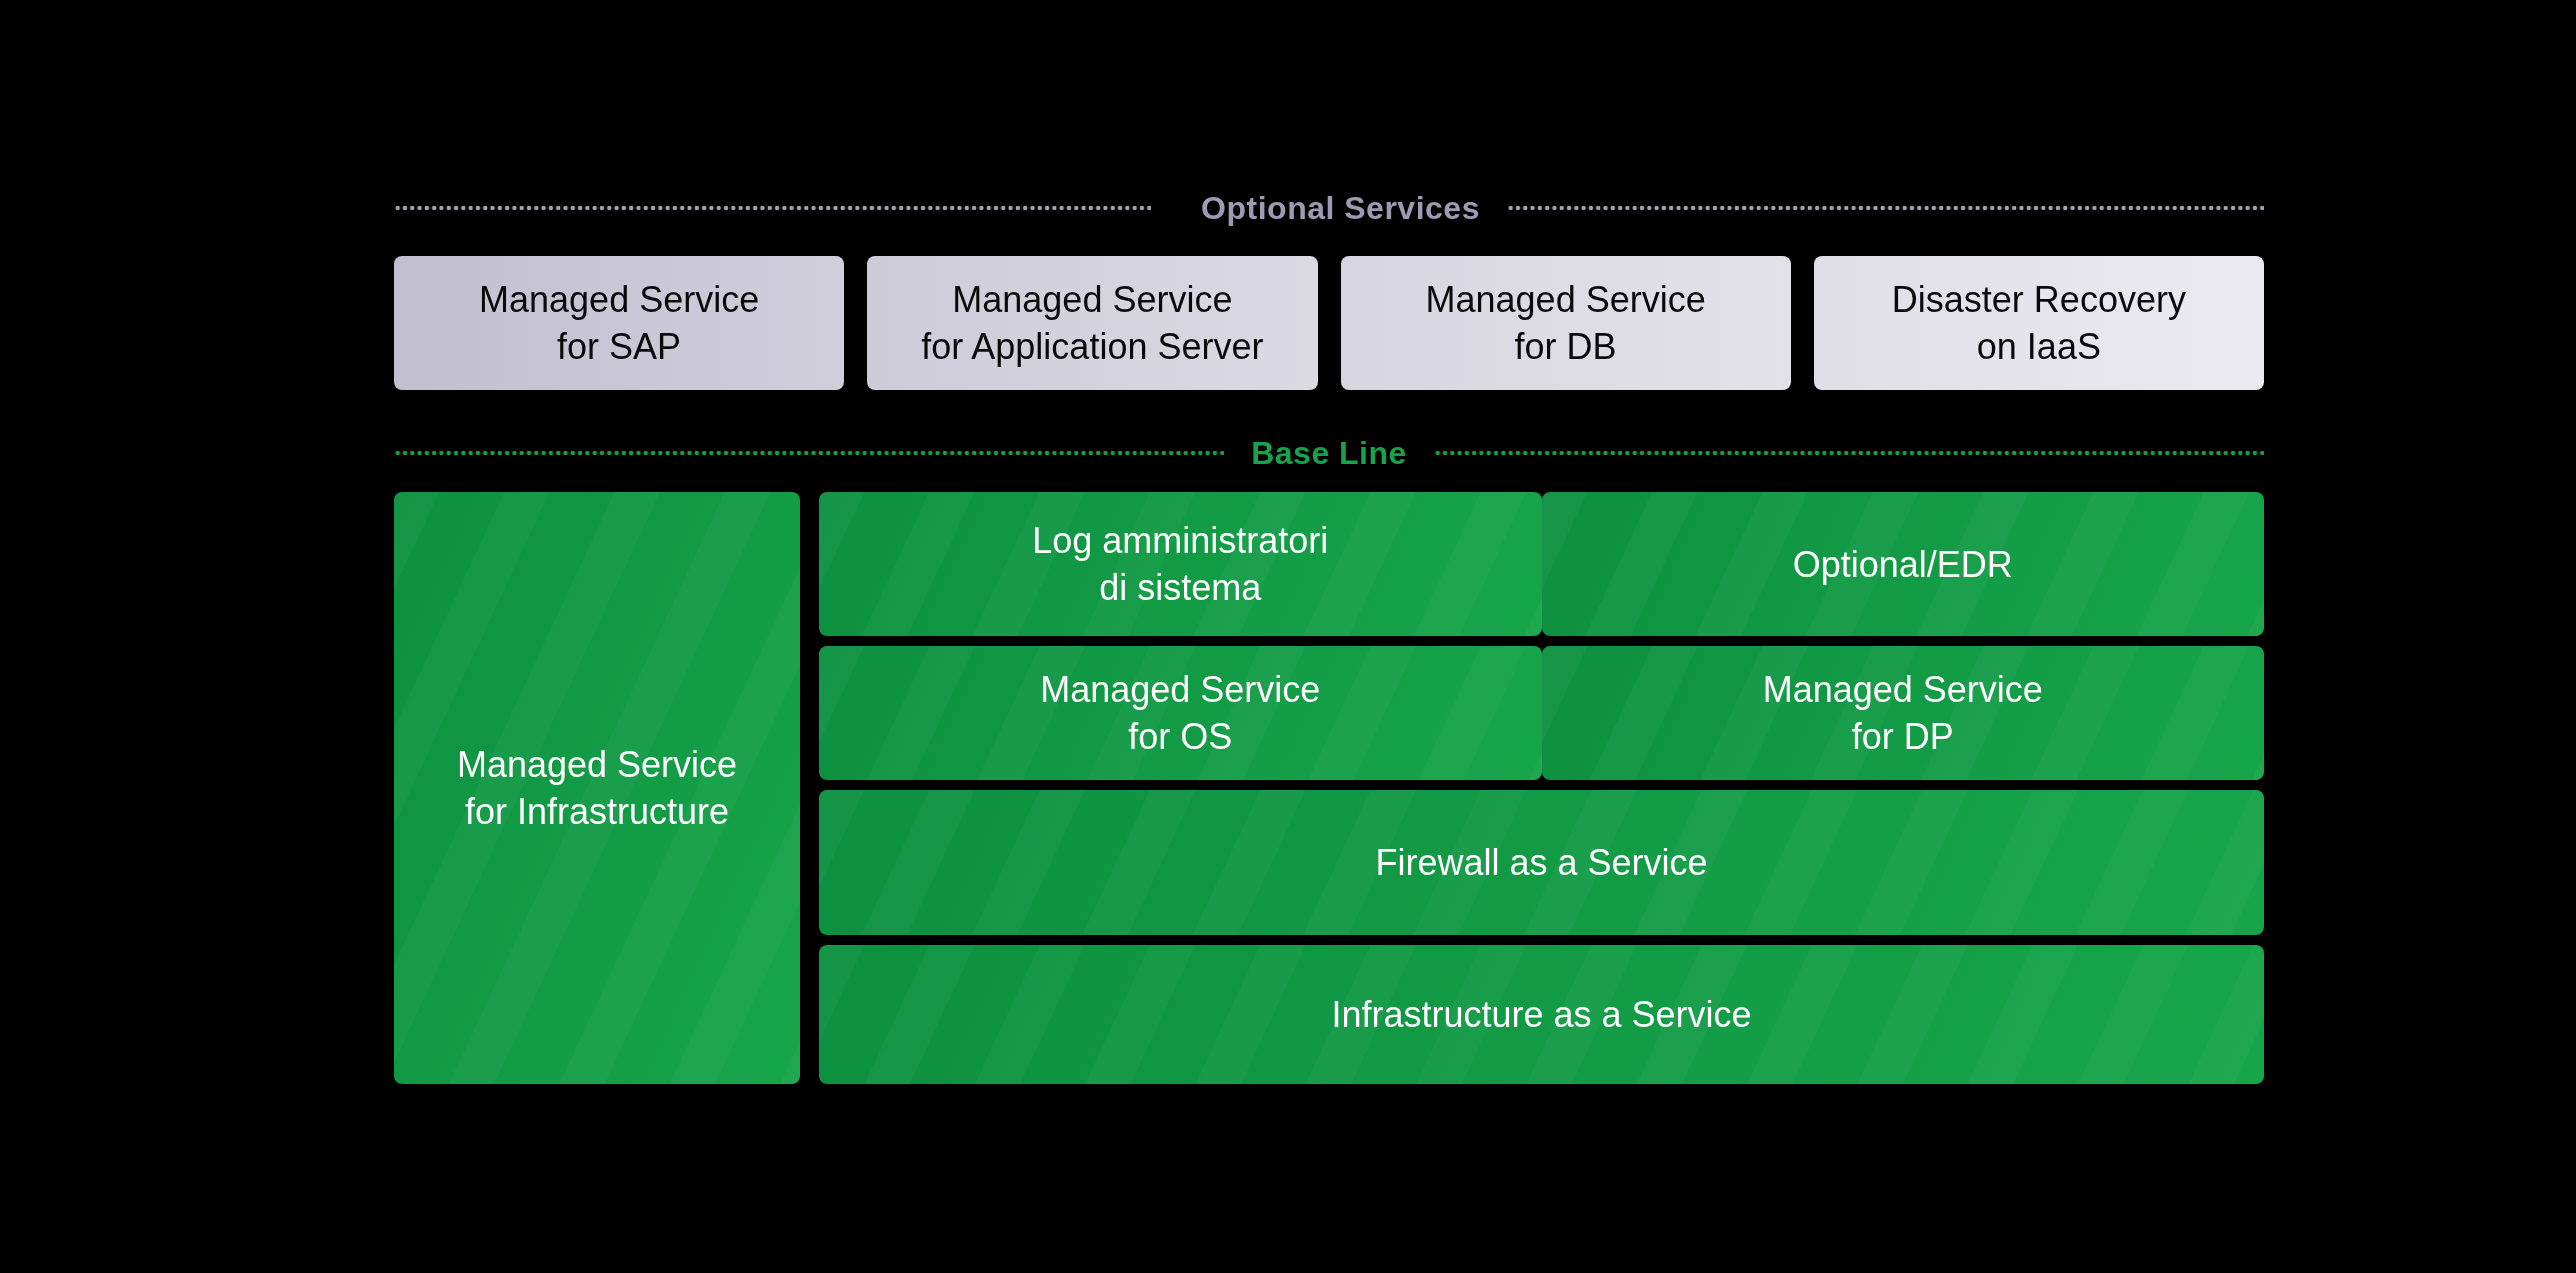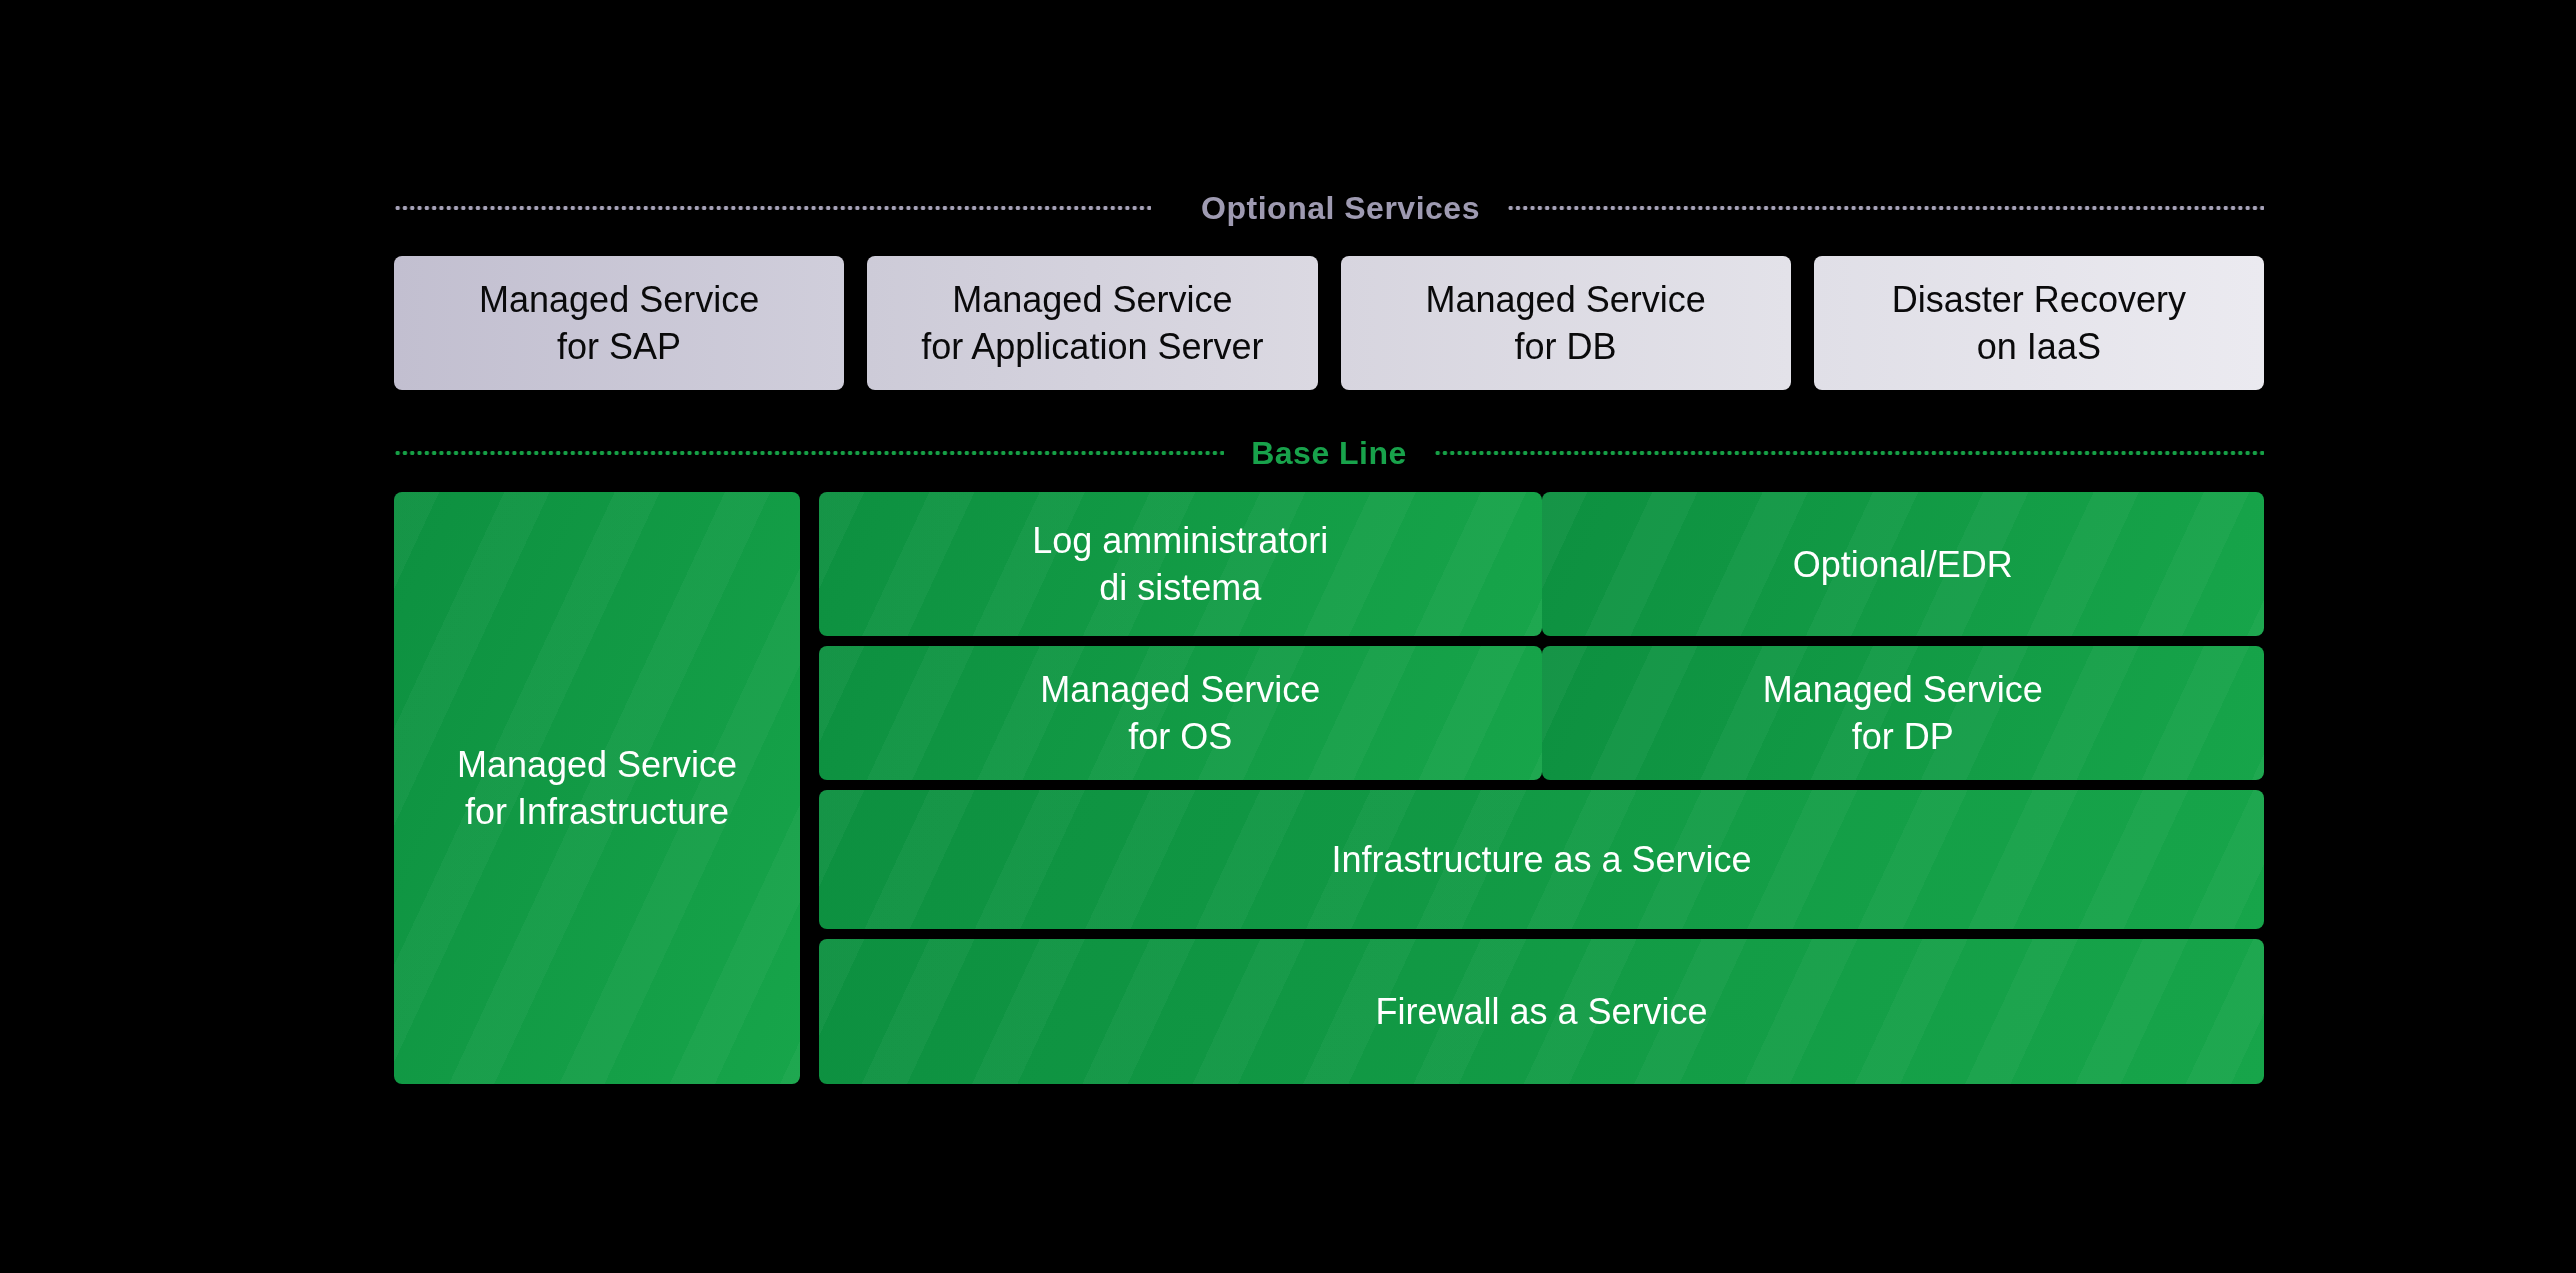--- a/index.html
+++ b/index.html
@@ -158,21 +158,21 @@
           <div class="node green">Optional/EDR</div>
         </div>
 
         <div class="split-row row-2">
           <div class="node green">Managed Service
 for OS</div>
           <div class="node green">Managed Service
 for DP</div>
         </div>
 
+        <div class="node green row-3">Firewall as a Service</div>
+
         <div class="node green row-4">Infrastructure as a Service</div>
-
-        <div class="node green row-3">Firewall as a Service</div>
       </div>
     </div>
 
   </div>
 </div>
 
 
 </body></html>

